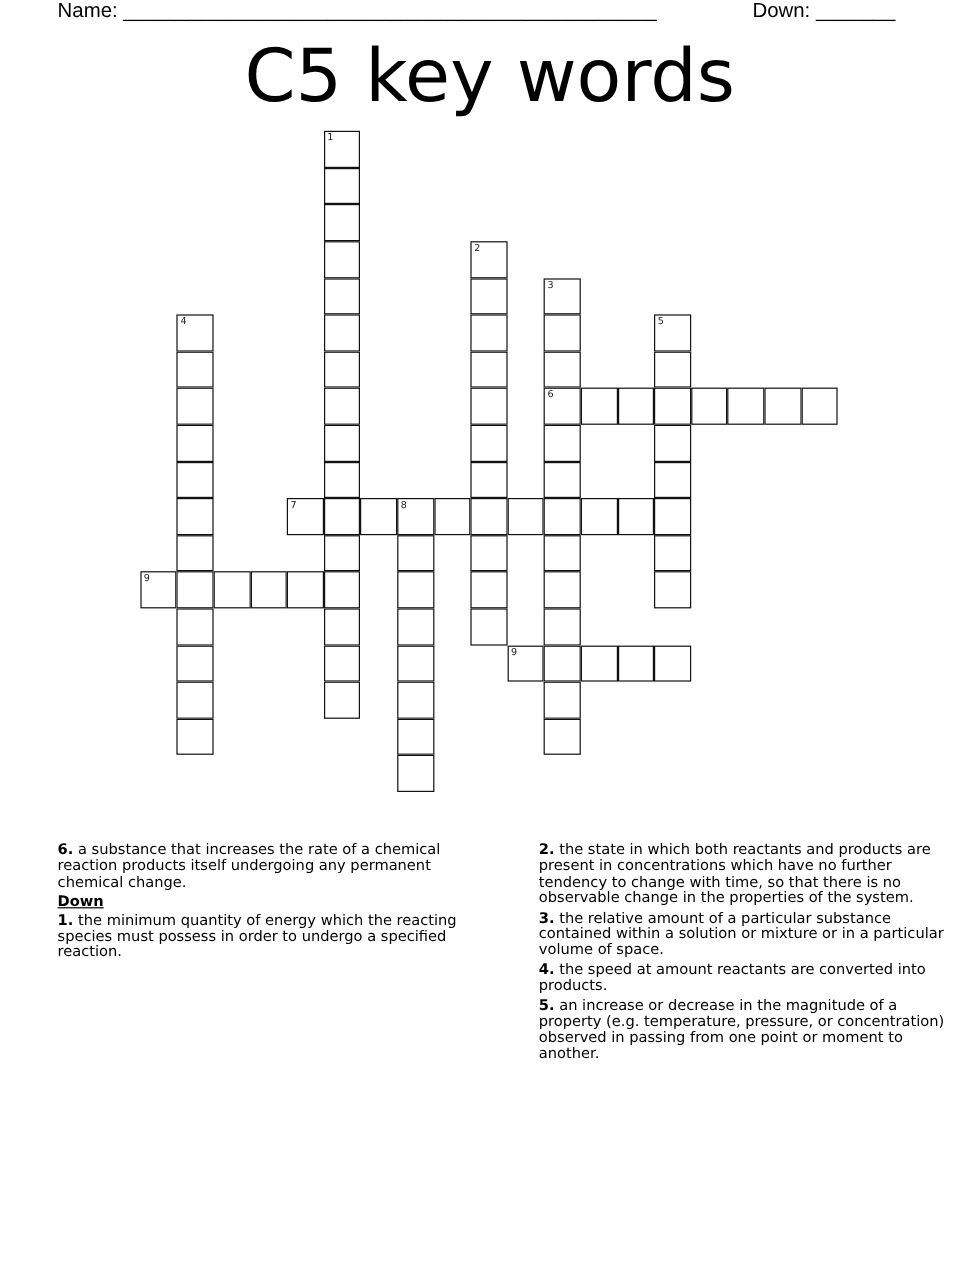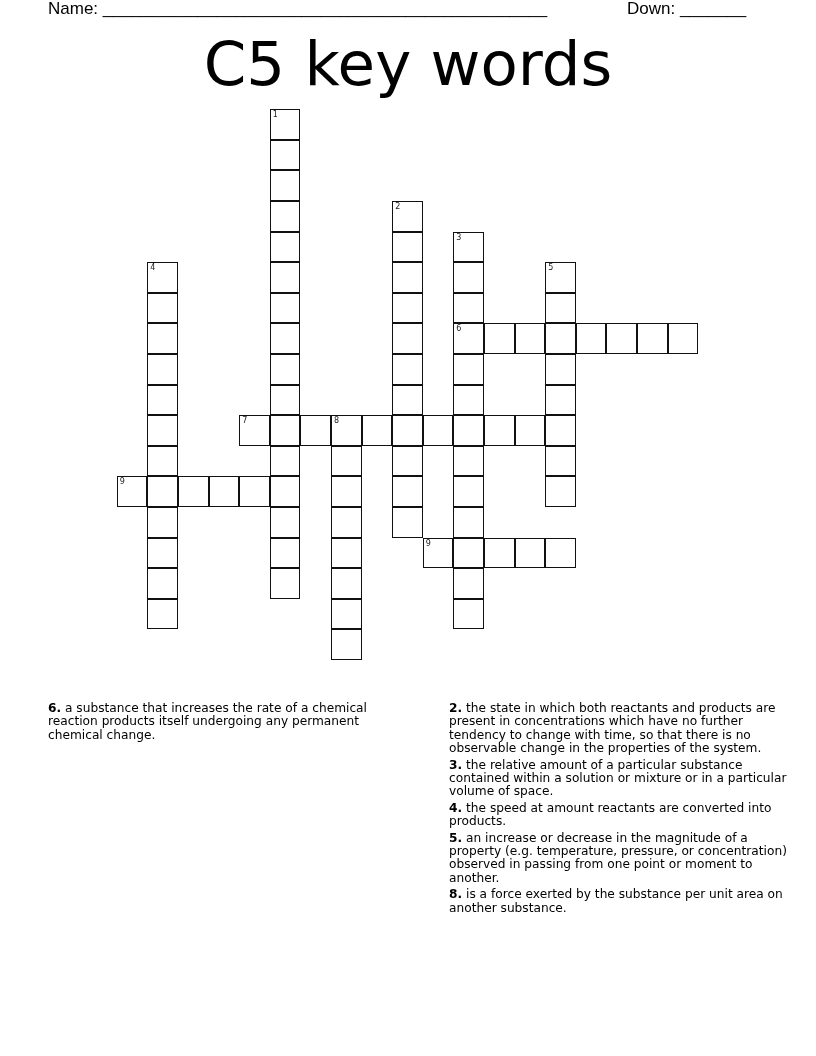--- a/index.html
+++ b/index.html
@@ -130,21 +130,22 @@
     <div class="cell" style="left: 423.5px; top: 538.4px;">
       <span class="num">9</span>
     </div>
     <div class="cell" style="left: 484.7px; top: 538.4px;"></div>
     <div class="cell" style="left: 515.3px; top: 538.4px;"></div>
     <div class="cell" style="left: 545.9px; top: 538.4px;"></div>
   </div>
 
 <div class="clues col-left">
   <div class="clue"><b>6.</b> <span>a substance that increases the rate of a chemical reaction products itself undergoing any permanent chemical change.</span></div>
+  <div class="sec">Down</div>
+  <div class="clue"><b>1.</b> <span>the minimum quantity of energy which the reacting species must possess in order to undergo a specified reaction.</span></div>
 </div>
 
 <div class="clues col-right">
   <div class="clue"><b>2.</b> <span>the state in which both reactants and products are present in concentrations which have no further tendency to change with time, so that there is no observable change in the properties of the system.</span></div>
   <div class="clue"><b>3.</b> <span>the relative amount of a particular substance contained within a solution or mixture or in a particular volume of space.</span></div>
   <div class="clue"><b>4.</b> <span>the speed at amount reactants are converted into products.</span></div>
   <div class="clue"><b>5.</b> <span>an increase or decrease in the magnitude of a property (e.g. temperature, pressure, or concentration) observed in passing from one point or moment to another.</span></div>
-  <div class="clue"><b>8.</b> <span>is a force exerted by the substance per unit area on another substance.</span></div>
 </div>
 
 </body></html>

